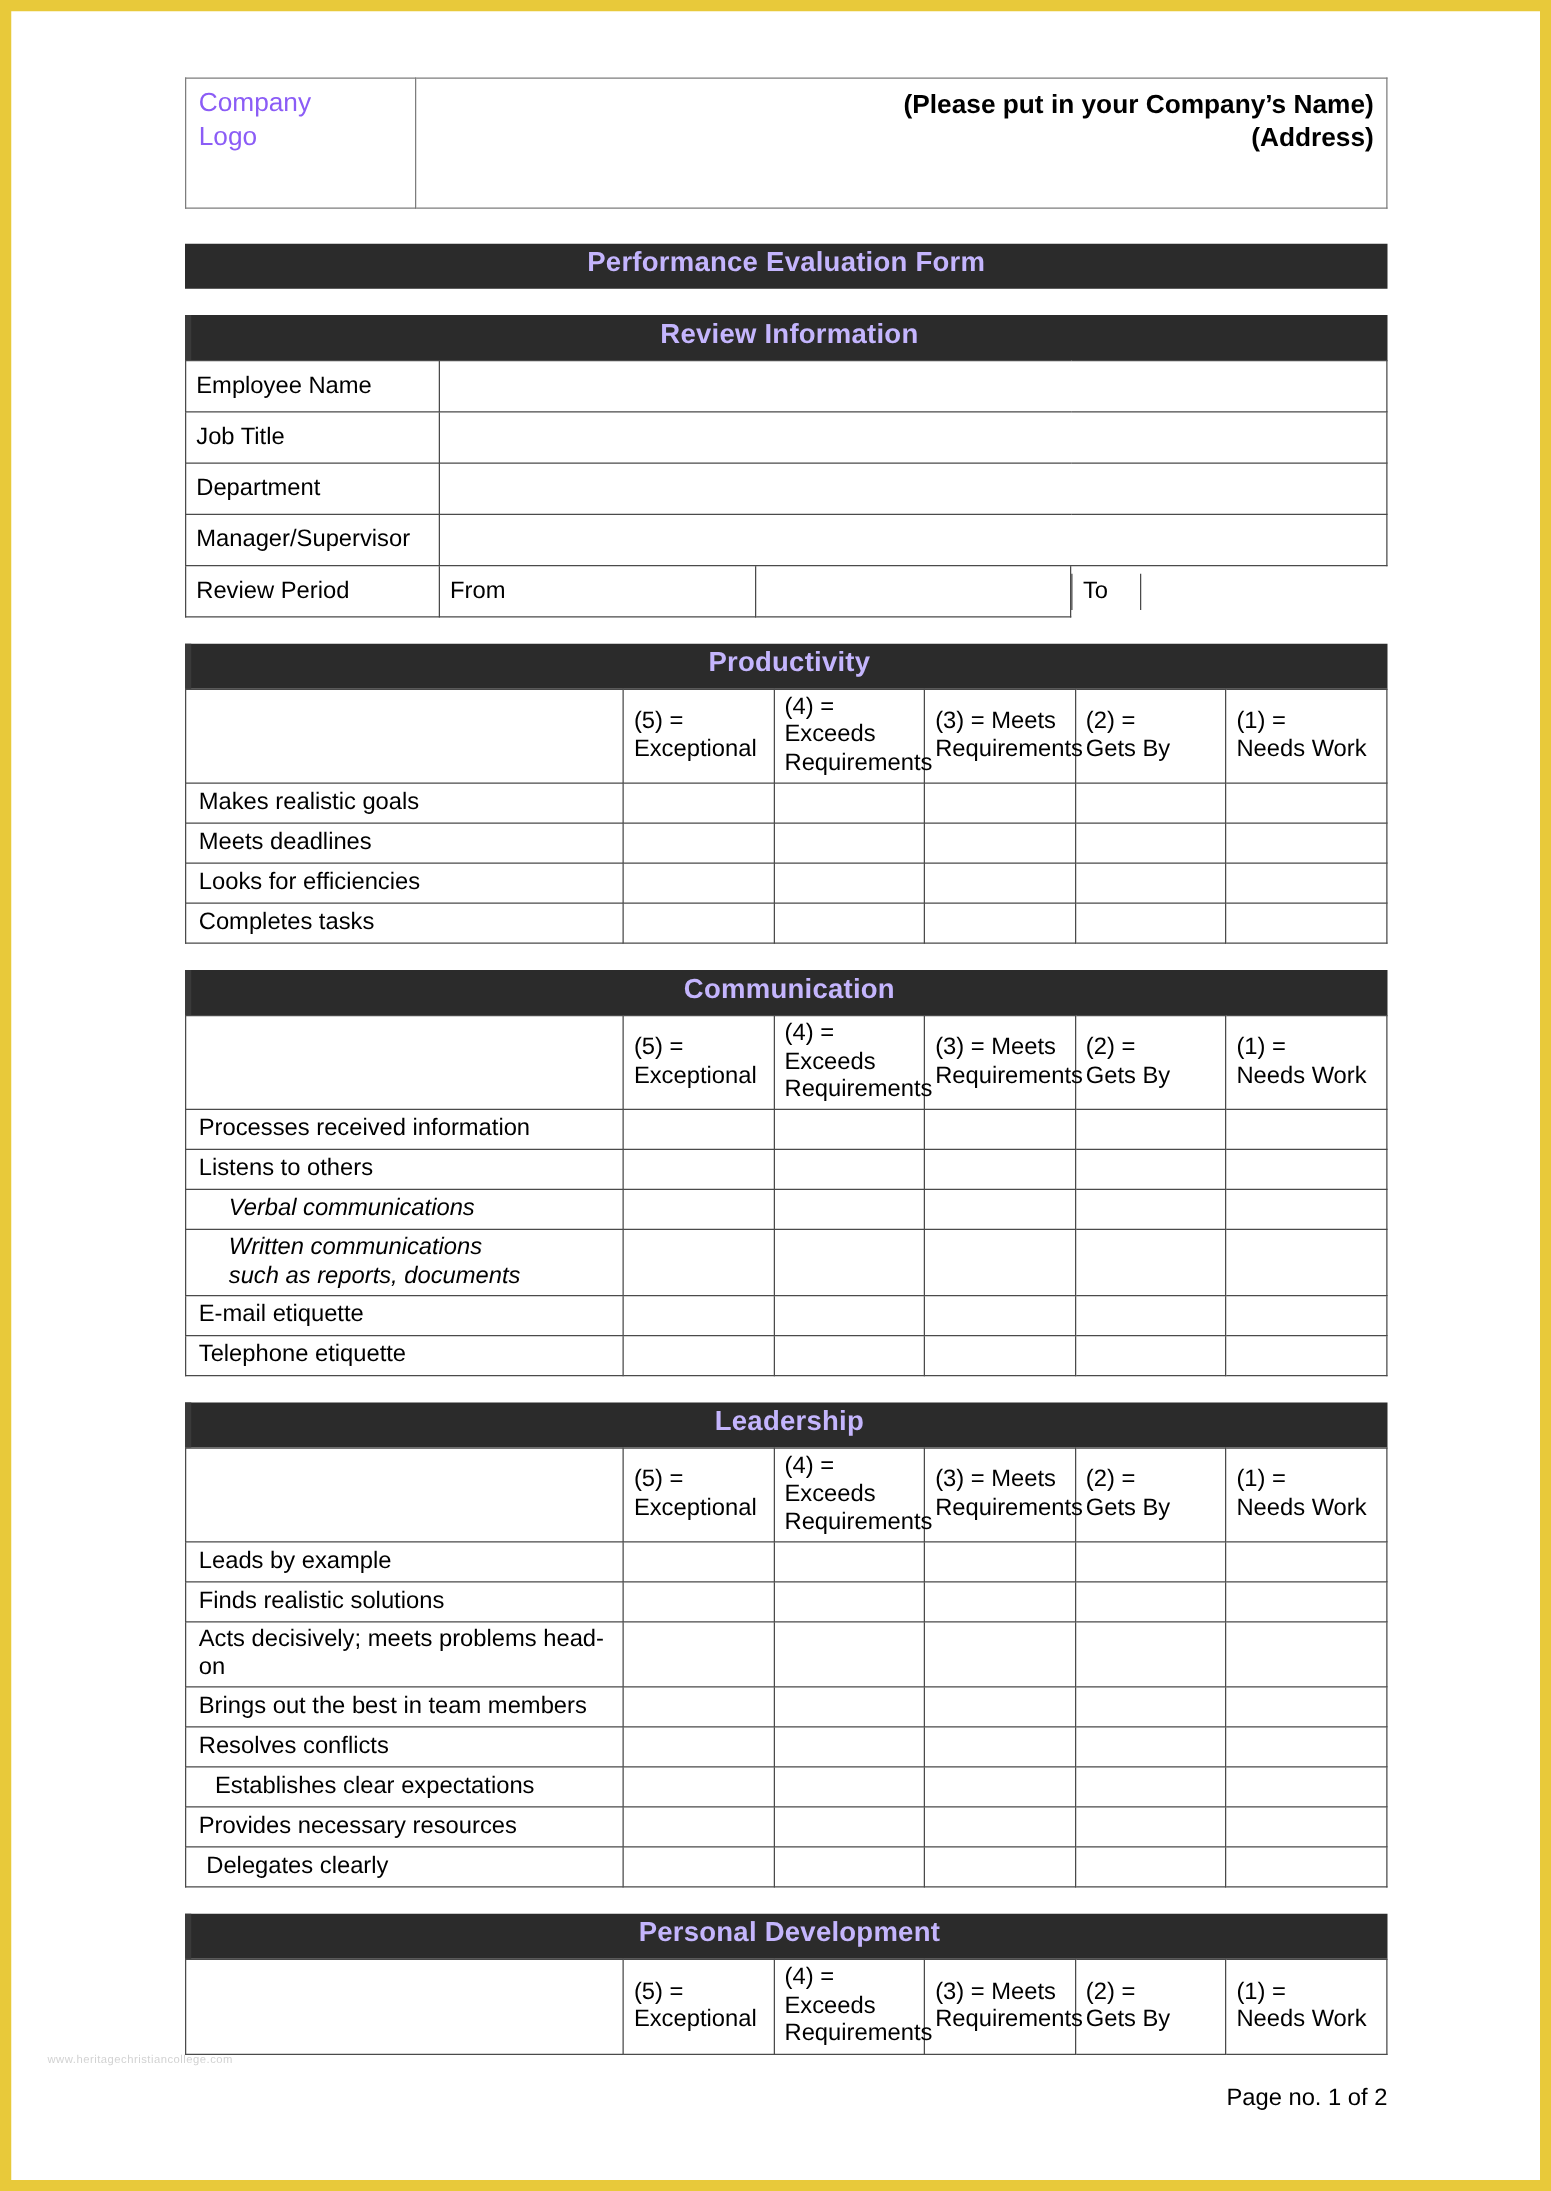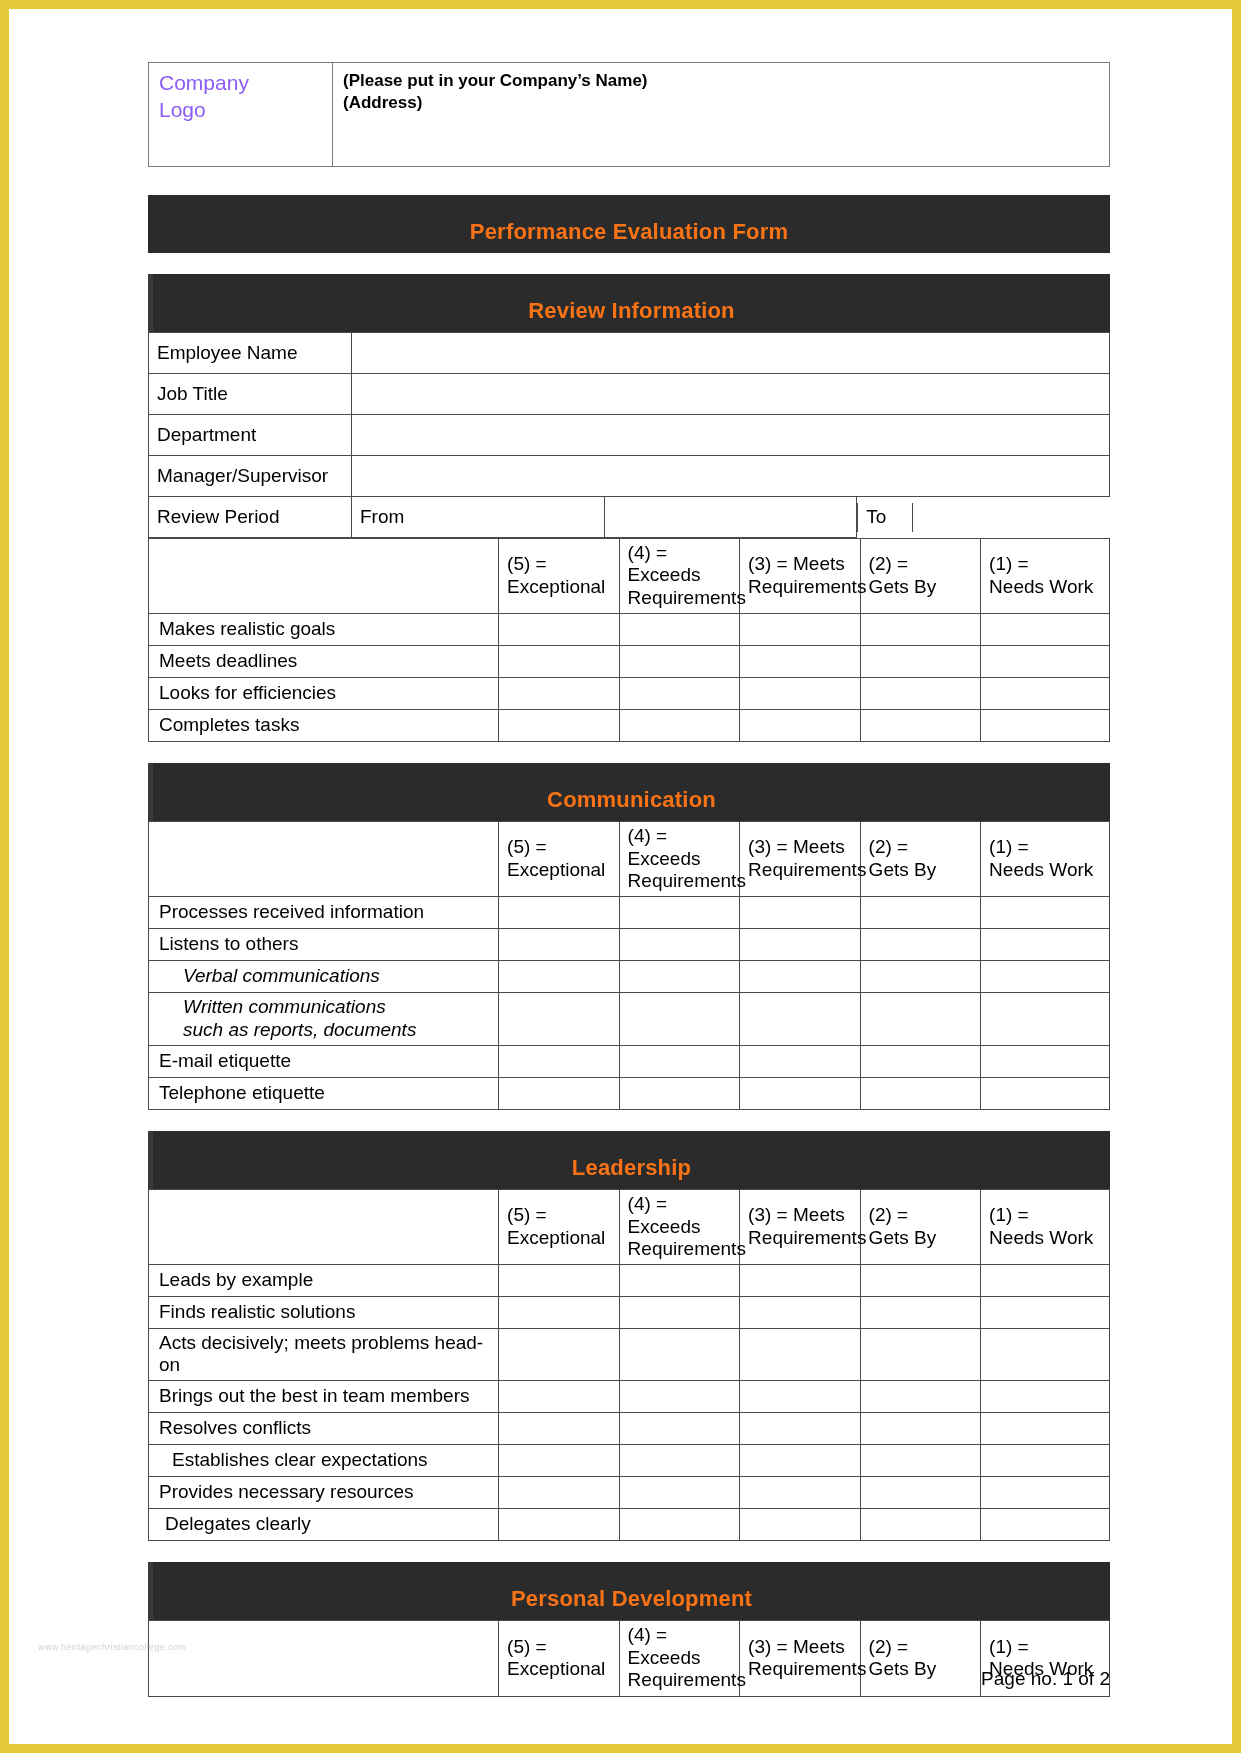--- a/index.html
+++ b/index.html
@@ -49,38 +49,38 @@
     padding: 7px 10px 8px 10px;
   }
   .logo-cell {
     width: 163px;
     font-size: 21px;
     line-height: 1.28;
     color: #8b5cf6;
   }
   .logo-cell div { white-space: pre-line; }
   .company-name-cell {
-    text-align: left;
-    font-size: 17px;
+    text-align: right;
+    font-size: 21px;
     font-weight: bold;
     line-height: 1.3;
     height: 88px;
     padding-right: 13px;
   }
 
   
   .bar {
     background: #2b2b2b;
-    color: #f97316;
+    color: #c4b5fd;
     font-weight: bold;
     text-align: center;
     font-size: 22px;
     letter-spacing: .2px;
     line-height: 1.0;
-    padding: 26px 0 10px 0;
+    padding: 4px 0 10px 0;
     box-sizing: border-box;
   }
   .bar-title {
     margin-top: 28px;
     width: 100%;
   }
   .section-bar {
     margin-top: 21px;
     width: 100%;
     border-left: 5px solid #3a3a3a;
@@ -201,20 +201,21 @@
                 <td style="border-top:none;border-bottom:none;border-right:none;"></td>
               </tr>
             </tbody>
               </table>
           </td>
         </tr>
       </tbody>
     </table>
 
     <div id="rating-sections">
+        <div class="bar section-bar">Productivity</div>
         <table class="grid">
           <tbody>
             <tr class="rate-head">
               <td class="rt-item"></td>
               <td class="rt-col">
                 <div>(5) =</div>
                 <div>Exceptional</div>
               </td>
               <td class="rt-col">
                 <div>(4) = Exceeds</div>

